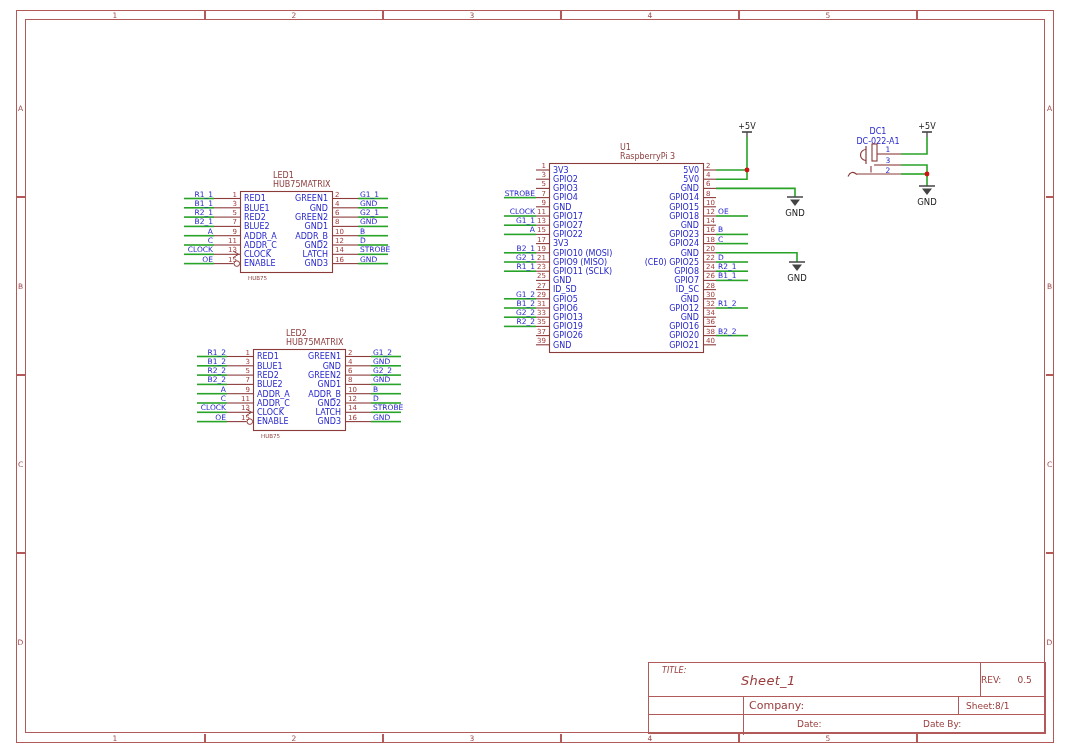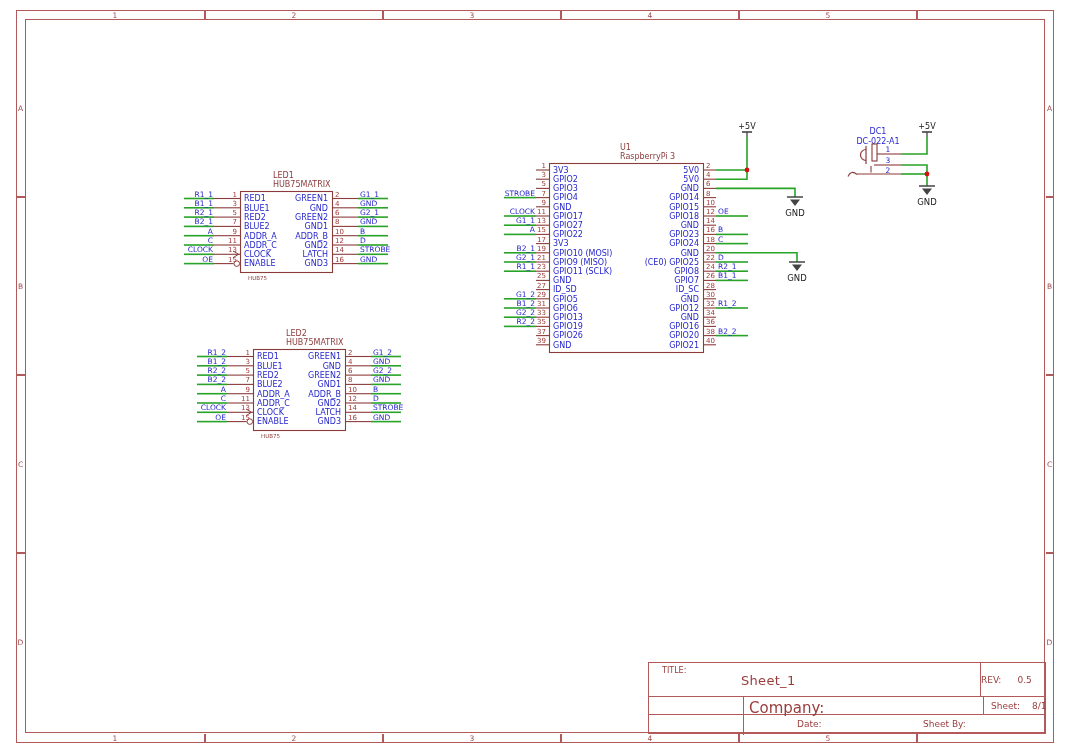--- a/index.html
+++ b/index.html
@@ -4,30 +4,30 @@
 <style>
   :root{ --frame:#b25959; }
   html,body{margin:0;padding:0;background:#ffffff;}
   body{font-family:"DejaVu Sans", sans-serif;}
   .sheet{position:relative;width:1069px;height:754px;background:#fff;overflow:hidden;}
   #schem{position:absolute;left:0;top:0;}
   #schem text{font-family:"DejaVu Sans", sans-serif;}
   .tblock{position:absolute;left:648px;top:662px;width:398px;height:72px;box-sizing:border-box;
           border:1px solid var(--frame);color:#9a3c3c;}
   .tb-r1{display:flex;height:33px;border-bottom:1px solid var(--frame);}
-  .tb-title-cell{flex:1;position:relative;}
+  .tb-title-cell{flex:1;position:relative;font-style:italic;}
   .tb-small{position:absolute;left:13px;top:3px;font-size:8px;}
   .tb-title{position:absolute;left:56px;top:10px;font-size:13px;letter-spacing:0.3px;margin-left:36px;}
   .tb-rev-cell{width:65px;border-left:1px solid var(--frame);font-size:9px;display:flex;align-items:center;
                gap:16px;box-sizing:border-box;}
   .tb-r2{display:flex;height:17px;border-bottom:1px solid var(--frame);}
   .tb-empty{width:95px;border-right:1px solid var(--frame);box-sizing:border-box;}
-  .tb-company{flex:1;font-size:15px;padding:2px 0 0 5px;}
-  .tb-sheet-cell{width:62px;border-left:1px solid var(--frame);font-size:9px;display:flex;align-items:center;
-                 padding-left:7px;gap:12px;box-sizing:border-box;}
+  .tb-company{flex:1;font-size:11px;padding:2px 0 0 5px;}
+  .tb-sheet-cell{width:87px;border-left:1px solid var(--frame);font-size:9px;display:flex;align-items:center;
+                 padding-left:7px;gap:0;box-sizing:border-box;}
   .tb-r3{display:flex;height:20px;}
   .tb-date{flex:1;position:relative;font-size:9px;margin-left:48px;}
   .d1{position:absolute;left:5px;top:4px;}
   .d2{position:absolute;left:131px;top:4px;}
 </style>
 </head>
 <body>
 
 <div class="sheet">
   <svg id="schem" width="1069" height="754" viewBox="0 0 1069 754">
@@ -477,17 +477,17 @@
       </div>
       <div class="tb-sheet-cell">
         <span>Sheet:</span>
         <span>8/1</span>
       </div>
     </div>
     <div class="tb-r3">
       <div class="tb-empty"></div>
       <div class="tb-date">
         <span class="d1">Date:</span>
-        <span class="d2">Sheet By:</span>
+        <span class="d2">Date By:</span>
       </div>
     </div>
   </div>
 </div>
 
 </body></html>

